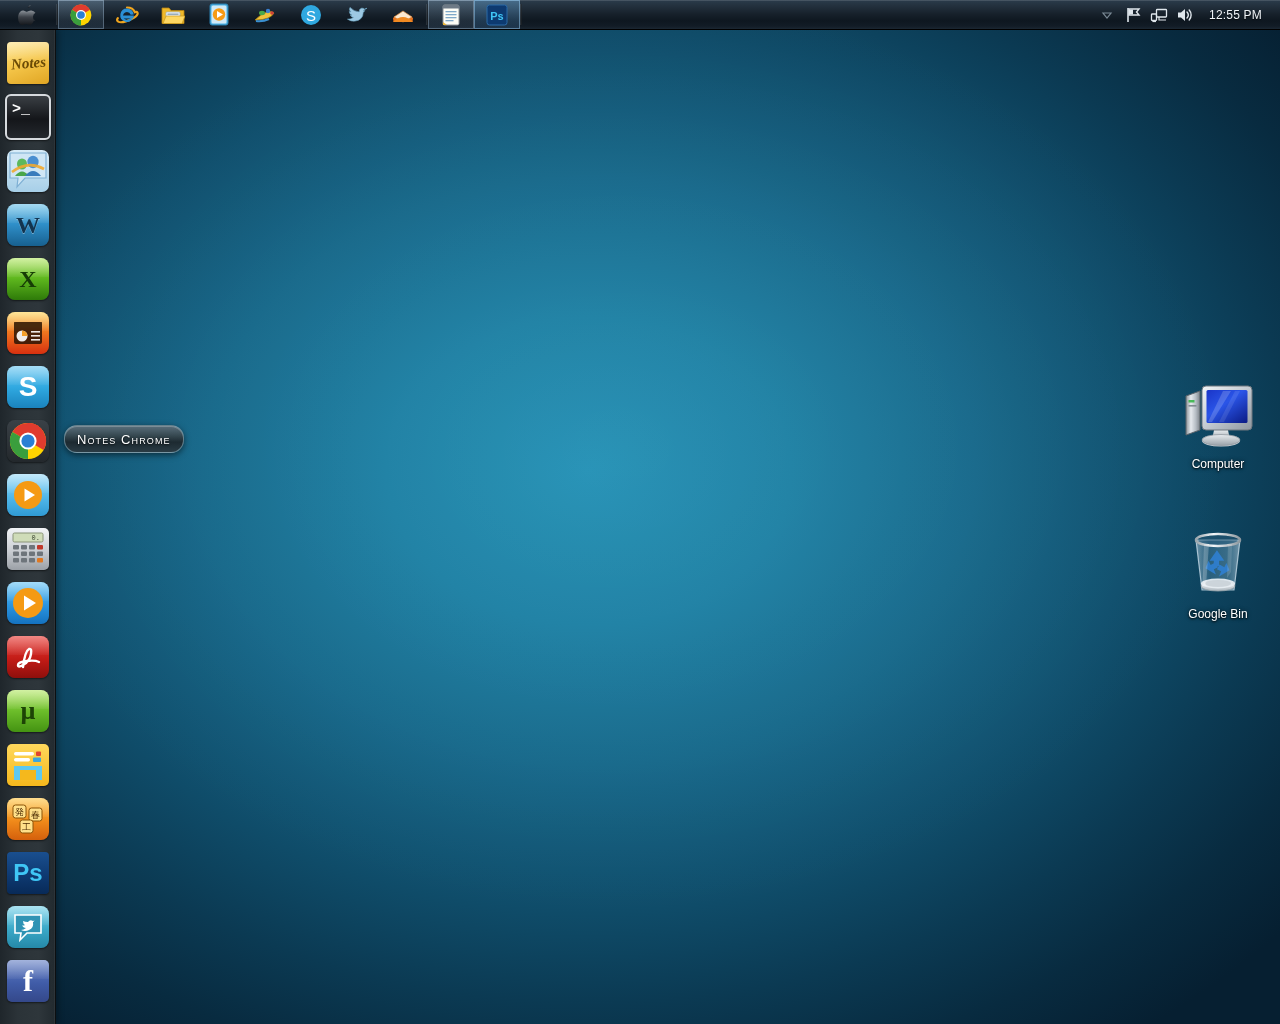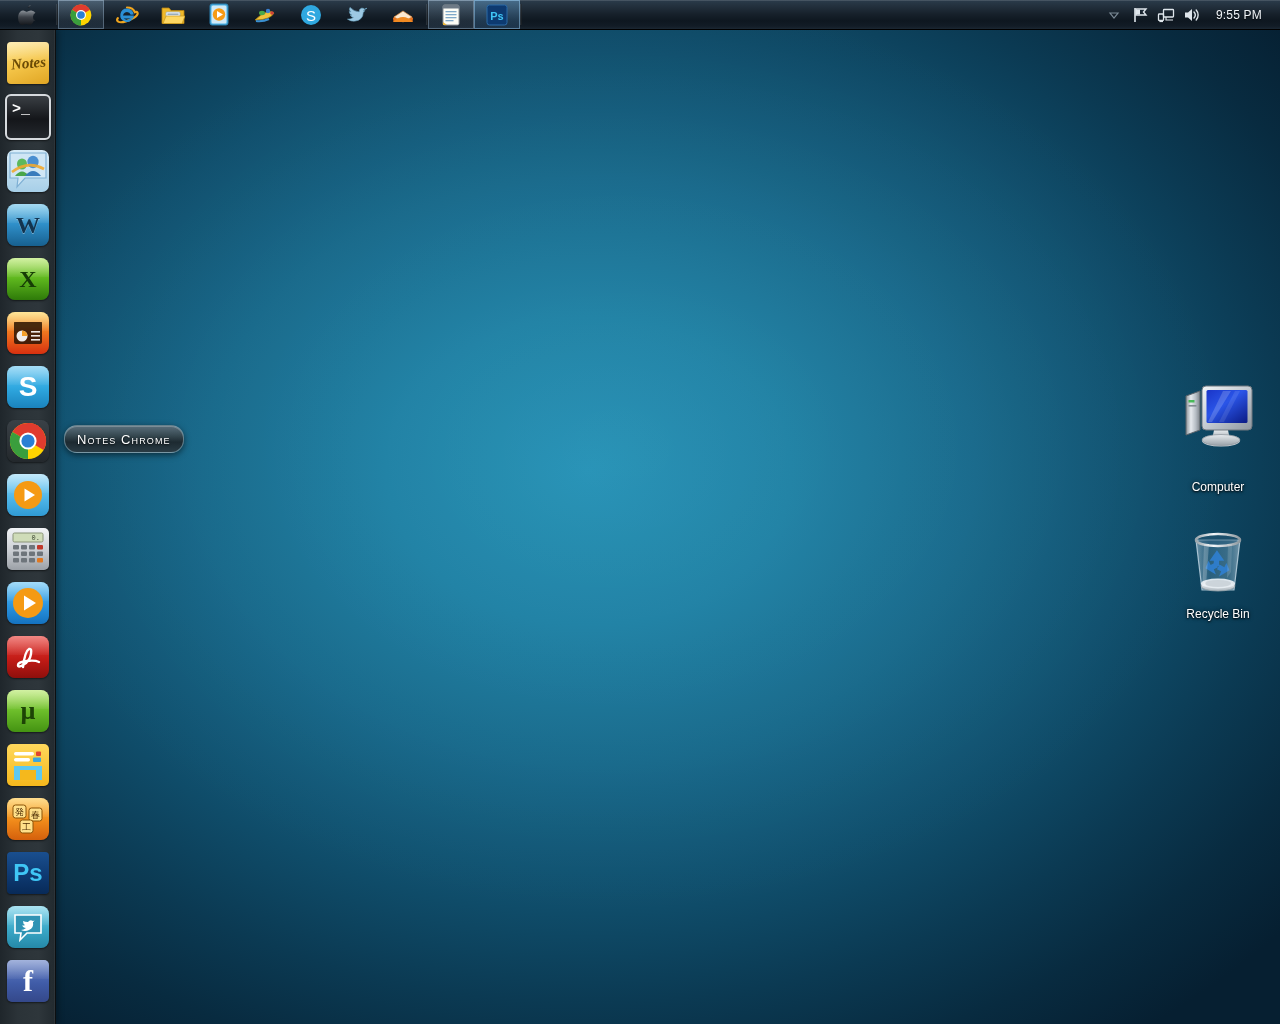--- a/index.html
+++ b/index.html
@@ -172,21 +172,21 @@
     white-space: nowrap;
   }
 </style>
 </head>
 <body>
 
 <div id="screen">
 
   <div id="wallpaper"></div>
 
-  <div class="desk-icon" style="left:1166px; top:378px;gap:23px;">
+  <div class="desk-icon" style="left:1166px; top:378px;">
     <div class="art">
       <svg viewBox="0 0 80 76" width="80" height="76">
         <defs>
           <linearGradient id="twr" x1="0" y1="0" x2="1" y2="0">
             <stop offset="0" stop-color="#8e949a"></stop>
               <stop offset=".35" stop-color="#e6eaee"></stop>
             <stop offset=".7" stop-color="#b6bdc4"></stop>
               <stop offset="1" stop-color="#7d848b"></stop>
           </linearGradient>
           <linearGradient id="bez" x1="0" y1="0" x2="1" y2="1">
@@ -255,21 +255,21 @@
         <ellipse cx="40" cy="55.5" rx="17" ry="5" fill="#e6ecf1" opacity=".95"></ellipse>
         <ellipse cx="40" cy="55.5" rx="13" ry="3.4" fill="#c6ced4" opacity=".8"></ellipse>
 
         <ellipse cx="40" cy="12" rx="22" ry="6" fill="none" stroke="url(#rim)" stroke-width="2.6"></ellipse>
         <ellipse cx="40" cy="12" rx="19.5" ry="4.6" fill="#2d5e7d" opacity=".45"></ellipse>
 
         <path d="M26 16 L31 16 L28 58 L24.5 58 Z" fill="#ffffff" opacity=".22"></path>
         <path d="M50 16 L54 16 L53 44 L49 50 Z" fill="#ffffff" opacity=".14"></path>
       </svg>
     </div>
-    <div class="cap">Recycle Bin</div>
+    <div class="cap">Google Bin</div>
   </div>
 
   <div id="dock">
 
     <div class="dock-item">
       <div class="dock-icon" style="background:linear-gradient(160deg,#fde38a 0%,#f6c84c 45%,#e0a523 100%); border-radius:4px;">
         <div class="gloss"></div>
         <span class="glyph" style="color:#6a4a06; font-family:'Liberation Serif',serif; font-style:italic; font-size:15px; transform:rotate(-5deg);">Notes</span>
       </div>
     </div>
@@ -594,18 +594,18 @@
           <path d="M2.5 15.5 H6" stroke="#dfe6ec" stroke-width="1.2"></path>
         </svg>
       </div>
       <div class="tray-ic">
         <svg width="18" height="18" viewBox="0 0 18 18">
           <path d="M2 6.5 H5 L9 3 V15 L5 11.5 H2 Z" fill="#dfe6ec"></path>
           <path d="M11 6 a4.5 4.5 0 0 1 0 6" fill="none" stroke="#dfe6ec" stroke-width="1.4" stroke-linecap="round"></path>
           <path d="M13.2 4 a7.5 7.5 0 0 1 0 10" fill="none" stroke="#dfe6ec" stroke-width="1.4" stroke-linecap="round"></path>
         </svg>
       </div>
-      <div id="tray-clock">9:55 PM</div>
+      <div id="tray-clock">12:55 PM</div>
     </div>
 
   </div>
 
 </div>
 
 </body></html>

